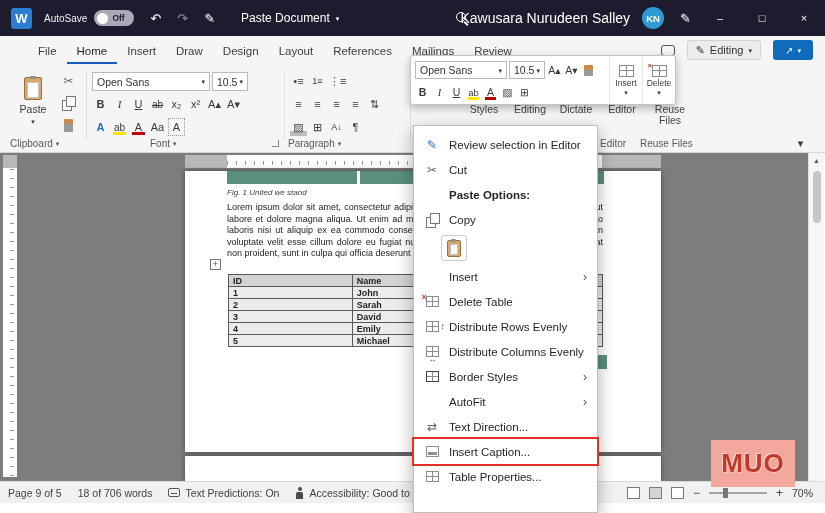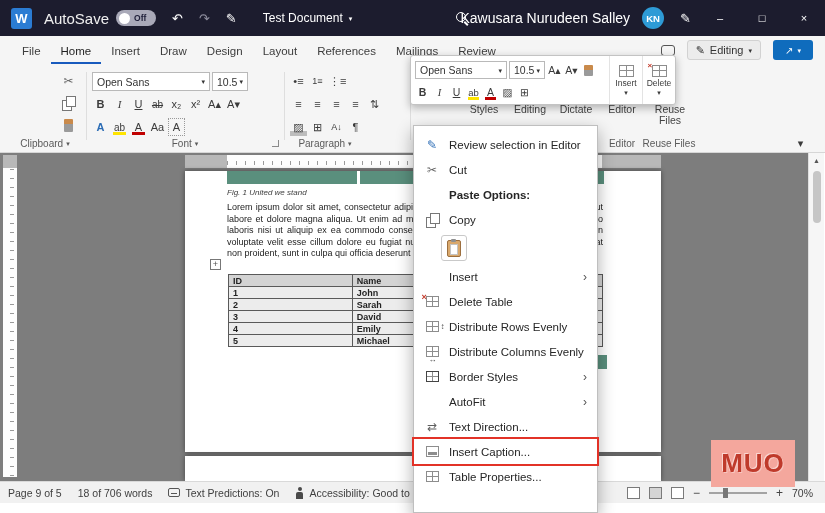--- a/index.html
+++ b/index.html
@@ -3,50 +3,50 @@
 <meta charset="utf-8">
 <style>
 *{margin:0;padding:0;box-sizing:border-box}
 body{font-family:"Liberation Sans",sans-serif}
 .screen{position:relative;width:825px;height:513px;overflow:hidden;background:#fff;font-family:"Liberation Sans",sans-serif;color:#333}
 .chev{font-size:7px;line-height:1;color:inherit}
 
 
 .titlebar{position:absolute;top:0;left:0;right:0;height:36px;background:#1c1c2e;display:flex;align-items:center;color:#fff;z-index:20}
 .word-logo{width:21px;height:21px;margin-left:11px;background:#2b7cd3;border-radius:3px;display:grid;place-items:center;font-size:13px;font-weight:bold;color:#fff}
-.as-label{margin-left:12px;font-size:15px;color:#f0f0f0}
+.as-label{margin-left:12px;font-size:10px;color:#f0f0f0}
 .as-toggle{margin-left:7px;width:40px;height:16px;background:#a9a9b8;border-radius:8px;display:flex;align-items:center;gap:4px;padding:0 3px}
 .as-knob{width:11px;height:11px;border-radius:50%;background:#fff}
 .as-state{font-size:8.5px;color:#20203a;font-weight:bold}
 .tb-ic{margin-left:16px;font-size:13px;color:#fff}
 .tb-ic.disabled{color:#8e8e9e}
 .doc-title{margin-left:26px;font-size:12px;display:flex;gap:6px;align-items:center;color:#fff}
 .tb-search{position:absolute;left:456px;top:12px;width:13px;height:13px}
 .tb-search::before{content:"";position:absolute;width:8px;height:8px;border:1.4px solid #fff;border-radius:50%}
 .tb-search::after{content:"";position:absolute;left:9px;top:9px;width:5px;height:1.5px;background:#fff;transform:rotate(45deg);transform-origin:0 0}
 .tb-right{margin-left:auto;display:flex;align-items:center;height:100%}
 .user-name{font-size:14px;margin-right:12px}
 .avatar{width:22px;height:22px;border-radius:50%;background:#2e9bd6;display:grid;place-items:center;font-size:9.5px;font-weight:bold;margin-right:16px}
 .tb-ink{font-size:13px;margin-right:8px;color:#fff}
 .win-btn{width:42px;height:36px;display:grid;place-items:center;font-size:11px;color:#fff}
 
 
-.tabrow{position:absolute;top:36px;left:0;right:0;height:28px;background:#f5f5f5;display:flex;align-items:flex-end;padding-left:12px;z-index:10}
+.tabrow{position:absolute;top:36px;left:0;right:0;height:28px;background:#f5f5f5;display:flex;align-items:flex-end;padding-left:28px;z-index:10}
 .tab{padding:5px 10px 5px;font-size:11.5px;color:#3d3d3d;border-bottom:2.5px solid transparent}
 .tab.active{border-bottom-color:#185abd;color:#1f1f1f}
 .tabrow-right{position:absolute;right:12px;top:4px;display:flex;align-items:center;gap:12px}
 .ic-comment{width:14px;height:11px;border:1.3px solid #555;border-radius:3px;position:relative}
 .ic-comment::after{content:"";position:absolute;left:2px;bottom:-5px;border-top:4px solid #555;border-right:4px solid transparent}
 .btn-editing{display:flex;align-items:center;gap:5px;background:#ececec;border:1px solid #d2d2d2;border-radius:3px;height:20px;padding:0 8px;font-size:11px;color:#333}
 .btn-share{width:40px;height:20px;background:#0f6cbd;border-radius:3px;display:flex;align-items:center;justify-content:center;gap:4px;color:#fff;font-size:10px}
 
 
 .ribbon{position:absolute;top:64px;left:0;right:0;height:89px;background:#f5f5f5;border-bottom:1px solid #d6d6d6}
 .gsep{position:absolute;top:8px;bottom:12px;width:1px;background:#dedede}
-.glabel{position:absolute;top:74px;font-size:10px;color:#5a5a5a;text-align:center;display:flex;justify-content:center;gap:3px;align-items:center}
+.glabel{position:absolute;top:74px;font-size:10px;color:#5a5a5a;text-align:center;display:flex;justify-content:flex-start;gap:3px;align-items:center}
 .rb{display:grid;place-items:center;min-width:17px;height:18px;font-size:11px;color:#3b3b3b;padding:0 1px}
 .rrow{position:absolute;display:flex;gap:2px;align-items:center}
 .combo{display:flex;align-items:center;justify-content:space-between;border:1px solid #b9b9b9;background:#fff;height:19px;padding:0 4px;font-size:10.5px;color:#333;gap:0}
 .paste-btn-big{position:absolute;left:10px;top:4px;width:46px;height:66px;display:flex;flex-direction:column;align-items:center;justify-content:center;gap:3px;font-size:10.5px;color:#3b3b3b}
 .clip-ic{position:relative;width:18px;height:23px;background:#d9a86c;border:1px solid #9c6f3f;border-radius:2px}
 .clip-ic::before{content:"";position:absolute;left:2px;top:4px;right:2px;bottom:1px;background:#fff;border:1px solid #c4c4c4}
 .clip-ic::after{content:"";position:absolute;left:5px;top:-2px;width:6px;height:3px;background:#8f8f8f;border-radius:1px}
 .pi{position:relative;width:14px;height:17px;background:#d9a86c;border:1px solid #9c6f3f;border-radius:2px}
 .pi::before{content:"";position:absolute;left:2px;top:3px;right:2px;bottom:1px;background:#fff;border:1px solid #c4c4c4}
 .pi::after{content:"";position:absolute;left:3px;top:-2px;width:5px;height:3px;background:#8f8f8f;border-radius:1px}
@@ -150,21 +150,21 @@
     <span class="word-logo">W</span>
     <span class="as-label">AutoSave</span>
     <span class="as-toggle">
       <span class="as-knob"></span>
       <span class="as-state">Off</span>
     </span>
     <span class="tb-ic">↶</span>
     <span class="tb-ic disabled">↷</span>
     <span class="tb-ic">✎</span>
     <span class="doc-title">
-      <span>Test Document</span>
+      <span>Paste Document</span>
       <span class="chev">▾</span>
     </span>
     <span class="tb-search"></span>
     <div class="tb-right">
       <span class="user-name">Kawusara Nurudeen Salley</span>
       <span class="avatar">KN</span>
       <span class="tb-ink">✎</span>
       <span class="win-btn">–</span>
       <span class="win-btn">□</span>
       <span class="win-btn">×</span>
@@ -193,20 +193,25 @@
         <span class="chev">▾</span>
       </span>
     </div>
   </nav>
 
   <section class="ribbon">
     <span class="gsep" style="left:86px"></span>
     <span class="gsep" style="left:284px"></span>
     <span class="gsep" style="left:410px"></span>
 
+    <button class="paste-btn-big" style="background:none;border:0;font-family:inherit">
+      <span class="clip-ic"></span>
+      <span>Paste</span>
+      <span class="chev">▾</span>
+    </button>
     <span class="rb" style="position:absolute;left:60px;top:8px">
         <span class="g">✂</span>
       </span>
     <span class="rb" style="position:absolute;left:60px;top:30px">
         <span class="ic-copy"></span>
       </span>
     <span class="rb" style="position:absolute;left:60px;top:52px">
         <span class="ic-painter"></span>
       </span>
     <span class="glabel" style="left:10px;width:70px">

